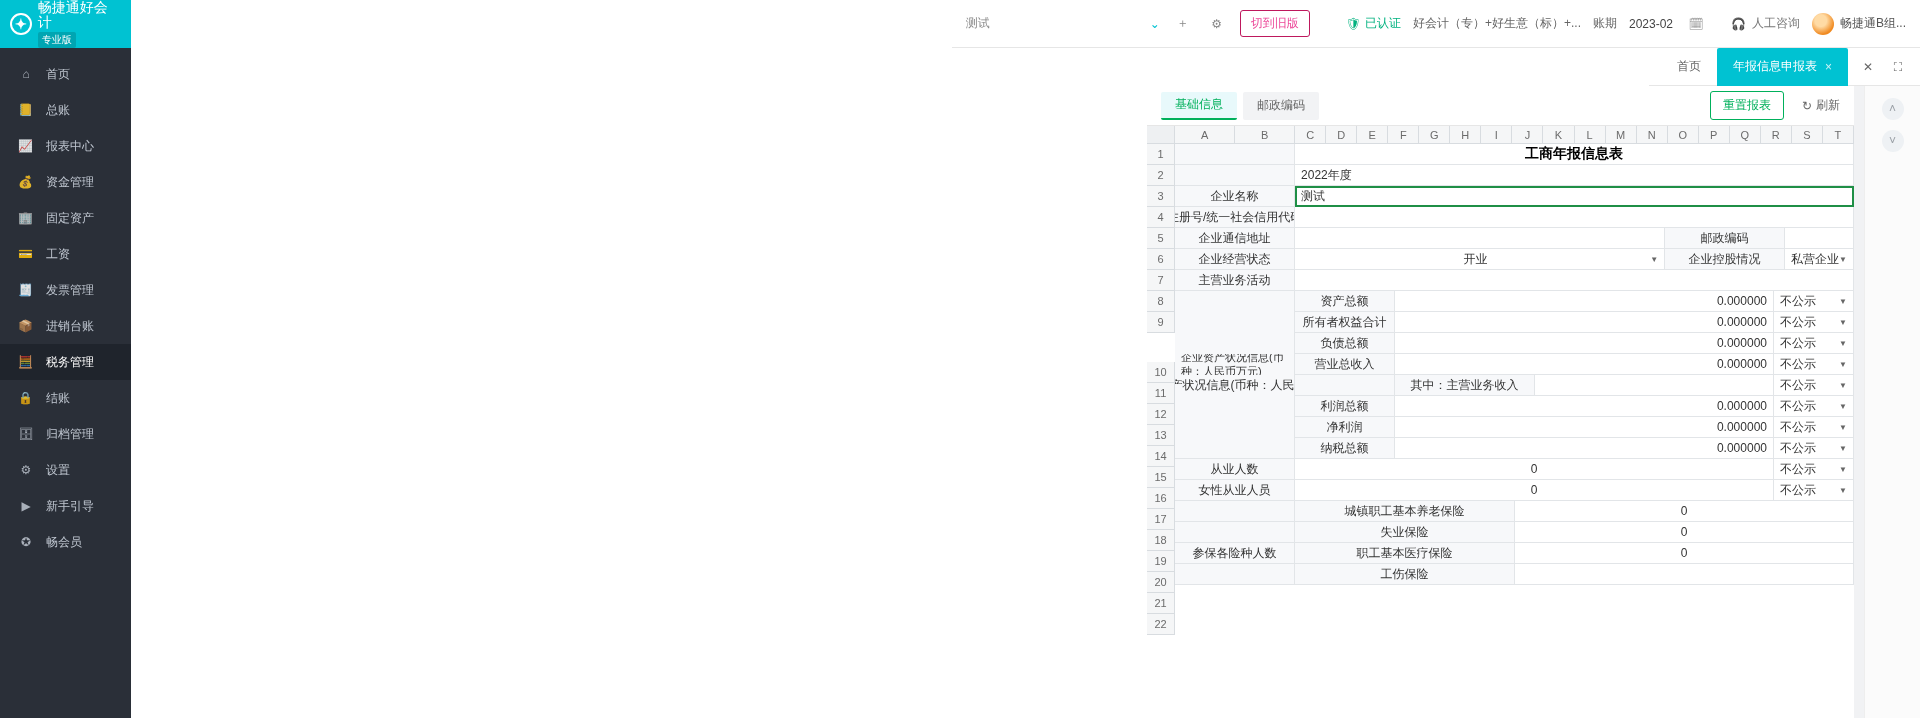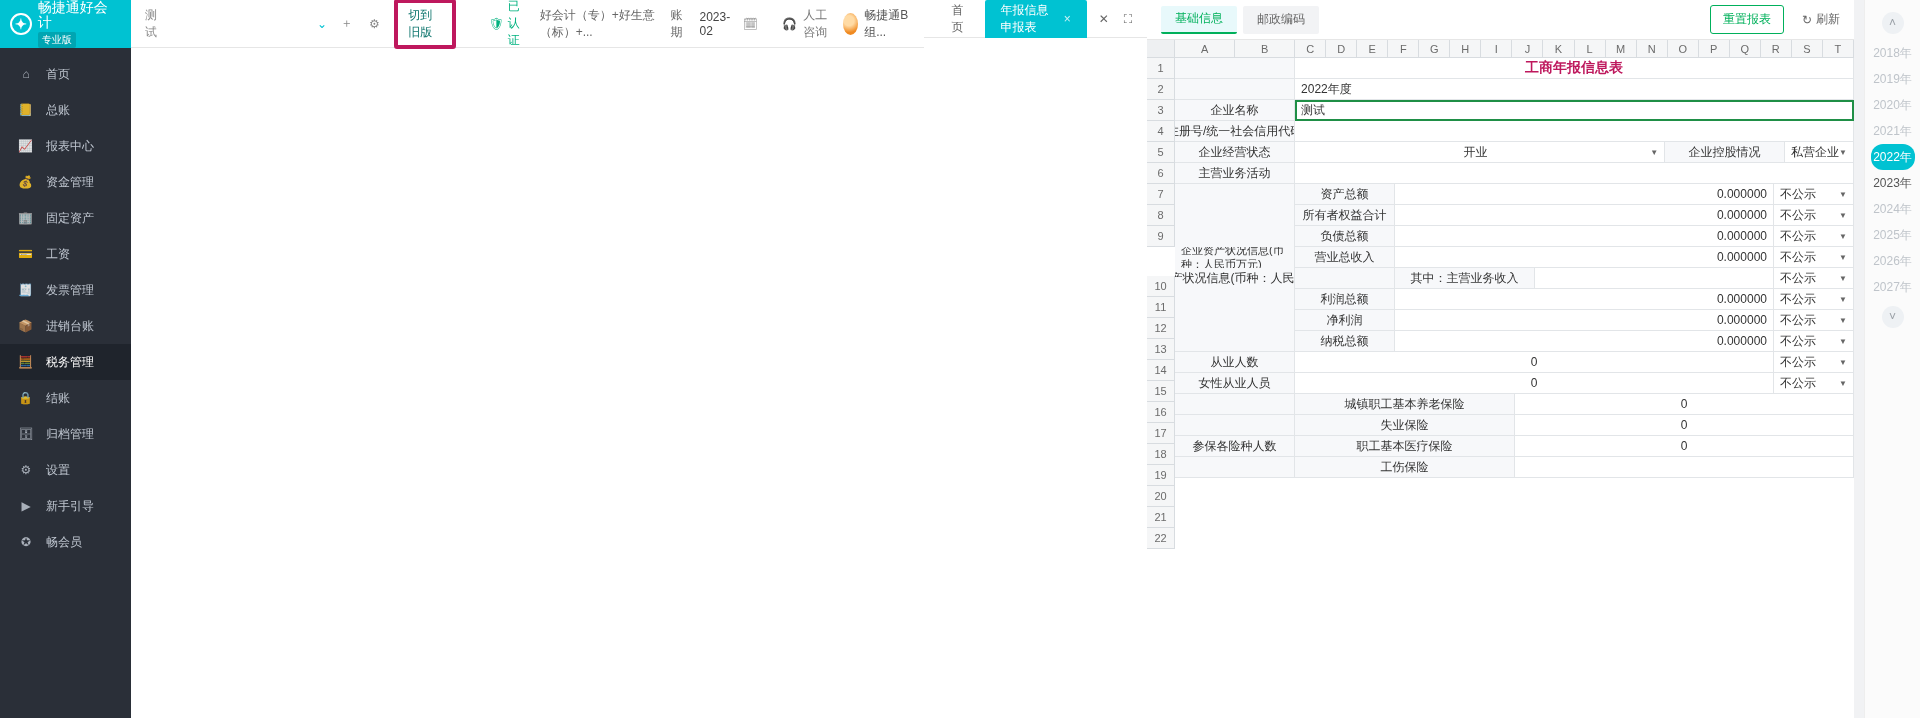--- a/index.html
+++ b/index.html
@@ -11,25 +11,25 @@
 .logo-area { height: 48px; background: #00c2d2; color: #fff; display: flex; align-items: center; padding: 0 10px; font-size: 14px; gap: 6px; }
 .logo-icon { width: 22px; height: 22px; border: 2px solid #fff; border-radius: 50%; display: inline-flex; align-items: center; justify-content: center; font-weight: bold; }
 .logo-text { line-height: 1.1; }
 .logo-sub { font-size: 10px; background: rgba(0,0,0,.15); padding: 1px 4px; border-radius: 2px; margin-top: 2px; display: inline-block; }
 .nav { flex: 1; padding-top: 8px; }
 .nav-item { display: flex; align-items: center; height: 36px; padding: 0 18px; gap: 12px; cursor: pointer; color: #bfc6d0; }
 .nav-item.active { background: #1f242c; color: #fff; }
 .nav-icon { width: 16px; height: 16px; display: inline-flex; align-items: center; justify-content: center; opacity: .85; }
 
 
-.main { flex: 1; display: flex; flex-direction: row; min-width: 0; }
+.main { flex: 1; display: flex; flex-direction: column; min-width: 0; align-items: flex-end; }
 .topbar { height: 48px; border-bottom: 1px solid #e6e6e6; display: flex; align-items: center; padding: 0 14px; gap: 12px; }
 .account-select { display: flex; align-items: center; gap: 160px; color: #888; cursor: pointer; }
 .top-icon-btn { width: 22px; height: 22px; display: inline-flex; align-items: center; justify-content: center; color: #888; cursor: pointer; }
-.old-ver-btn { border: 4px solid #be185d; border-radius: 3px; padding: 4px 10px; color: #0f766e; cursor: pointer; }
+.old-ver-btn { border: 1px solid #be185d; border-radius: 3px; padding: 4px 10px; color: #ec4899; cursor: pointer; }
 .cert-badge { color: #00b27f; display: inline-flex; align-items: center; gap: 4px; }
 .top-text { color: #666; }
 .top-period { color: #444; font-weight: 500; }
 .top-spacer { flex: 1; }
 .human-service { display: inline-flex; align-items: center; gap: 6px; color: #777; cursor: pointer; }
 .avatar { width: 22px; height: 22px; border-radius: 50%; background: radial-gradient(circle at 40% 35%, #ffdba5 30%, #f08a21 70%); display: inline-block; }
 .user-block { display: inline-flex; align-items: center; gap: 6px; color: #555; }
 
 
 .tabs-row { height: 38px; border-bottom: 1px solid #e6e6e6; display: flex; align-items: center; padding: 0 12px; }
@@ -56,21 +56,21 @@
 .col-header { background: #f5f6f7; height: 18px; color: #6b6b6b; font-size: 11px; }
 .row-header { background: #f5f6f7; width: 28px; color: #6b6b6b; font-size: 11px; }
 .corner { background: #eef0f2; }
 .data-area { position: relative; }
 .cell-row { display: flex; height: 21px; }
 .c { border-right: 1px solid #e2e5e8; border-bottom: 1px solid #e2e5e8; height: 21px; display: flex; align-items: center; padding: 0 6px; background: #fff; overflow: hidden; white-space: nowrap; }
 .c.hlabel { background: #f7f8fa; color: #333; justify-content: center; }
 .c.input-like { background: #fff; }
 .c.center { justify-content: center; }
 .c.right { justify-content: flex-end; }
-.c.title { font-size: 14px; font-weight: 600; color: #be185d; justify-content: center; }
+.c.title { font-size: 14px; font-weight: 600; color: #000000; justify-content: center; }
 .dropdown-cell { justify-content: space-between; }
 .caret { font-size: 8px; color: #666; }
 .selbox { border: 2px solid #1f8f46; position: absolute; pointer-events: none; }
 
 
 .year-rail { width: 56px; background: #fbfbfb; border-left: 1px solid #eee; display: flex; flex-direction: column; align-items: center; padding: 8px 0; gap: 2px; }
 .rail-btn { width: 22px; height: 22px; border-radius: 50%; background: #eef1f4; color: #9aa0a6; display: flex; align-items: center; justify-content: center; cursor: pointer; margin: 4px 0; }
 .year-item { width: 44px; height: 26px; display: flex; align-items: center; justify-content: center; color: #bfc4ca; font-size: 12px; cursor: pointer; border-radius: 12px; }
 .year-item.enabled { color: #555; }
 .year-item.active { background: #00c2d2; color: #fff; }
@@ -269,20 +269,26 @@
                 </div>
                 <div class="cell-row">
                   <div class="c hlabel center" style="flex: 0 0 120px;">企业名称</div>
                   <div class="c input-like" style="flex: 1 1 0%;">测试</div>
                 </div>
                 <div class="cell-row">
                   <div class="c hlabel center" style="flex: 0 0 120px;">注册号/统一社会信用代码</div>
                   <div class="c input-like" style="flex: 1 1 0%;"></div>
                 </div>
                 <div class="cell-row">
+                  <div class="c hlabel center" style="flex: 0 0 120px;">企业通信地址</div>
+                  <div class="c input-like" style="flex: 0 0 370px;"></div>
+                  <div class="c hlabel center" style="flex: 0 0 120px;">邮政编码</div>
+                  <div class="c input-like" style="flex: 1 1 0%;"></div>
+                </div>
+                <div class="cell-row">
                   <div class="c hlabel center" style="flex: 0 0 120px;">企业经营状态</div>
                   <div class="c dropdown-cell center" style="flex: 0 0 370px;">
                     <span style="flex:1;text-align:center">开业</span>
                     <span class="caret">▼</span>
                   </div>
                   <div class="c hlabel center" style="flex: 0 0 120px;">企业控股情况</div>
                   <div class="c dropdown-cell center" style="flex: 1 1 0%;">
                     <span style="flex:1;text-align:center">私营企业</span>
                     <span class="caret">▼</span>
                   </div>
@@ -403,29 +409,17 @@
                 <div class="selbox" style="left: 120px; top: 42px; right: 0px; height: 21px;"></div>
               </div>
           </div>
         </div>
       </div>
 
       <div class="scroll-track"></div>
 
       <div class="year-rail">
         <div class="rail-btn">˄</div>
-        <div id="yearList">
-            <div class="year-item">2018年</div>
-            <div class="year-item">2019年</div>
-            <div class="year-item">2020年</div>
-            <div class="year-item">2021年</div>
-            <div class="year-item active">2022年</div>
-            <div class="year-item enabled">2023年</div>
-            <div class="year-item">2024年</div>
-            <div class="year-item">2025年</div>
-            <div class="year-item">2026年</div>
-            <div class="year-item">2027年</div>
-          </div>
         <div class="rail-btn">˅</div>
       </div>
     </div>
   </div>
 </div>
 
 </body></html>

